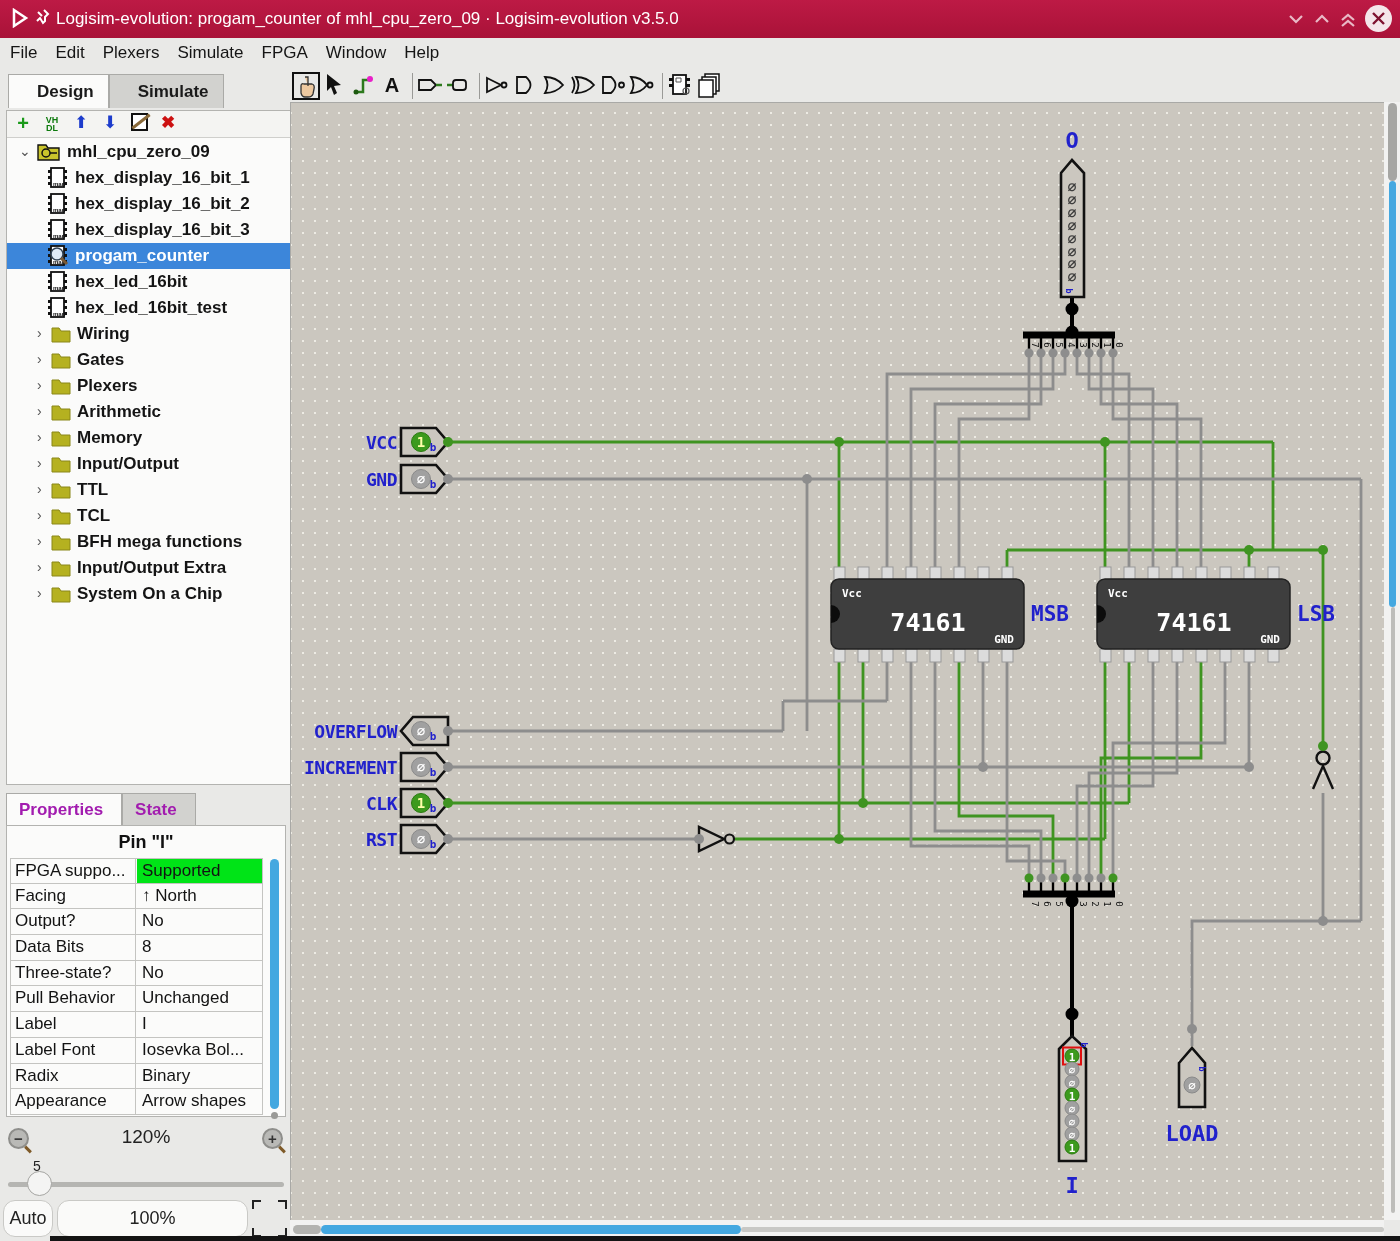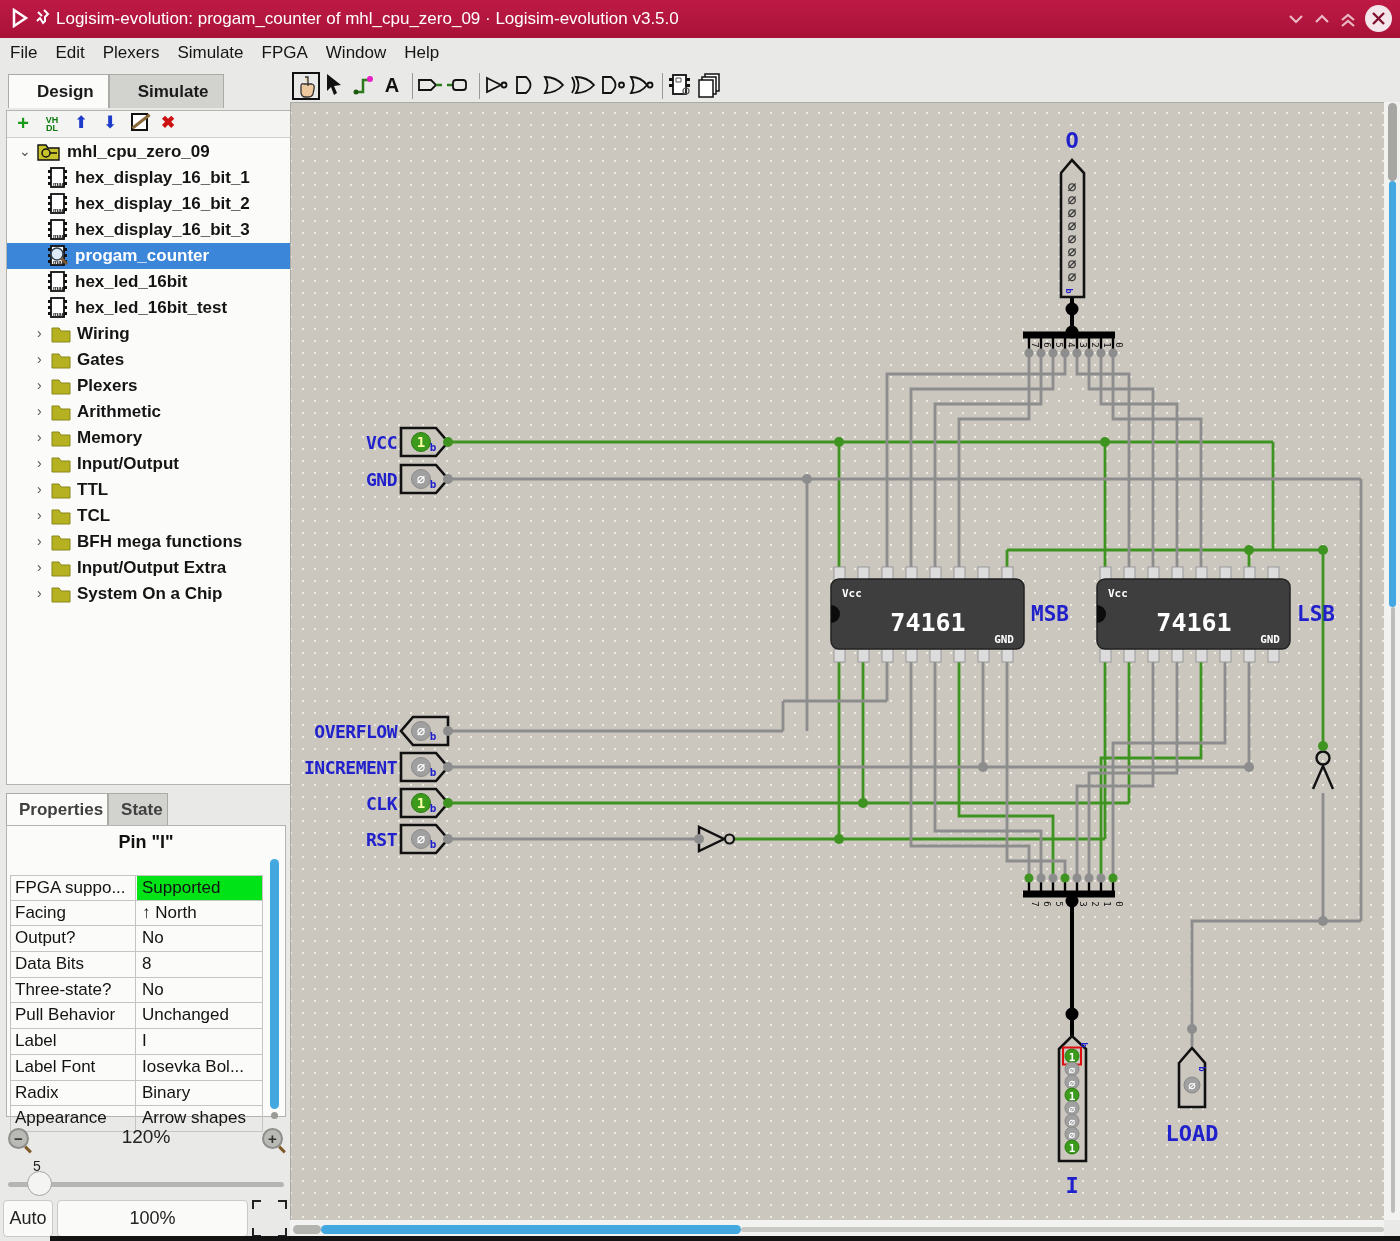--- a/index.html
+++ b/index.html
@@ -29,41 +29,41 @@
 #left-panel { position:absolute; left:6px; top:110px; width:320px; height:675px; background:#fbfbfa; border:1px solid #b3b3b0; }
 #explorer-toolbar { position:absolute; left:0; top:0; width:100%; height:27px; border-bottom:1px solid #cfcfcc; background:#f4f4f2;}
 .ex-icon { display:inline-block; vertical-align:top; margin:2px 3px 0 6px; width:20px; height:22px; text-align:center; position:relative;}
 #tree { position:absolute; left:0; top:28px; width:100%; bottom:0; overflow:hidden; }
 .tree-row { position:relative; height:26px; font-size:17px; font-weight:600; color:#141414; white-space:nowrap; }
 .tree-row.selected { background:#3c86da; color:#fff; }
 .tree-row .lbl { position:absolute; top:3px; }
 .tree-row .chev { position:absolute; top:4px; color:#555; font-weight:400; font-size:14px; }
 
 #prop-tabs { position:absolute; left:6px; top:793px; height:32px; }
-.ptab { display:inline-block; height:32px; font-size:17px; font-weight:bold; color:#404040; padding:6px 4px 0 12px; border:1px solid #aaaaa7; border-bottom:none; background:#d2d2cf; }
+.ptab { display:inline-block; height:32px; font-size:17px; font-weight:bold; color:#a21caf; padding:6px 18px 0 12px; border:1px solid #aaaaa7; border-bottom:none; background:#d2d2cf; }
 .ptab.active { background:#fbfbfa; }
 #prop-panel { position:absolute; left:6px; top:825px; width:280px; height:292px; background:#fbfbfa; border:1px solid #b3b3b0; }
 #prop-title { position:absolute; left:0; top:6px; width:100%; text-align:center; font-size:18px; font-weight:bold; color:#111; }
-#prop-table { position:absolute; left:3px; top:32px; width:253px;margin-top:17px; }
+#prop-table { position:absolute; left:3px; top:32px; width:253px; }
 .prow { position:relative; height:25.7px; border:1px solid #c4c4c1; border-top:none; font-size:17px; color:#131313; }
 .prow:first-child { border-top:1px solid #c4c4c1; }
 .pcell-l { position:absolute; left:0; top:0; bottom:0; width:125px; border-right:1px solid #c4c4c1; padding:2px 0 0 4px; overflow:hidden;}
 .pcell-v { position:absolute; left:126px; top:0; bottom:0; right:0; padding:2px 0 0 5px; overflow:hidden; }
 .pcell-v.hl { background:#00e417; }
 #prop-scroll { position:absolute; right:6px; top:33px; width:9px; height:250px; border-radius:5px; background:#44a8e0; }
 #prop-scroll-dot { position:absolute; right:7px; top:286px; width:7px; height:7px; border-radius:50%; background:#9a9a97;}
 
 #zoom-area { position:absolute; left:0px; top:1118px; width:292px; height:123px; }
 #zoom-label { position:absolute; left:0; top:8px; width:292px; text-align:center; font-size:19px; color:#222; }
 .mag { position:absolute; width:21px; height:21px; border-radius:50%; background:#b9b9b6; border:2px solid #8e8e8b; color:#333; text-align:center; font-size:15px; line-height:17px; font-weight:bold;}
 .mag:after { content:""; position:absolute; right:-5px; bottom:-4px; width:8px; height:3px; background:#7e5a28; transform:rotate(45deg); }
 #slider-val { position:absolute; left:33px; top:40px; font-size:14px; color:#222; }
 #slider-track { position:absolute; left:8px; top:64px; width:276px; height:5px; border-radius:3px; background:#b5b5b2; }
 #slider-thumb { position:absolute; left:27px; top:53px; width:25px; height:25px; border-radius:50%; background:#f4f4f3; border:1px solid #a5a5a2; }
-.zbtn { position:absolute; top:82px; height:37px; background:#fafaf9; border:1px solid #c9c9c6; border-radius:4px; font-size:18px; color:#222; text-align:center; padding-top:7px; }
+.zbtn { position:absolute; top:82px; height:37px; background:#fafaf9; border:1px solid #c9c9c6; border-radius:12px; font-size:18px; color:#222; text-align:center; padding-top:7px; }
 .corner { position:absolute; width:9px; height:9px; }
 #black-bar { position:absolute; left:50px; top:1236px; width:1350px; height:5px; background:#141414; }
 
 #canvas-wrap { position:absolute; left:290px; top:102px; width:1094px; height:1118px; background-color:#cbc7bf; background-image:radial-gradient(circle,#edebe4 1.2px, rgba(0,0,0,0) 1.4px); background-size:12px 12px; background-position:6px 4px; border-left:1px solid #a9a9a6; border-top:1px solid #a9a9a6;}
 #circuit { position:absolute; left:0; top:0; }
 
 #vscroll-track { position:absolute; left:1384px; top:102px; width:16px; height:1118px; background:#f2f2f1; }
 #vscroll-gray { position:absolute; left:1388px; top:103px; width:9px; height:78px; border-radius:5px; background:#a6a6a3; }
 #vscroll-blue { position:absolute; left:1389px; top:181px; width:7px; height:426px; border-radius:4px; background:#44a8e0; }
 #vscroll-groove { position:absolute; left:1391px; top:607px; width:4px; height:606px; border-radius:2px; background:#bdbdba; }

